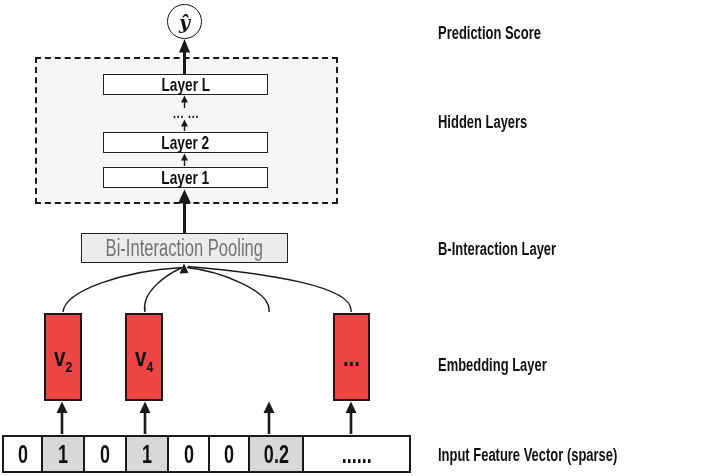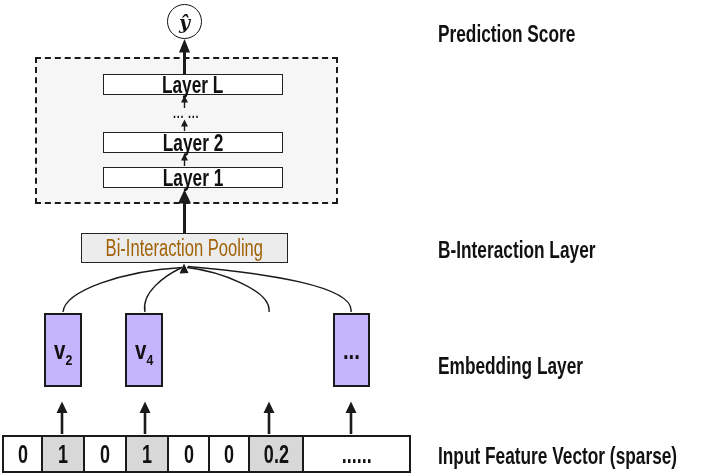--- a/index.html
+++ b/index.html
@@ -17,52 +17,52 @@
   }
   svg.wires { position:absolute; left:0; top:0; width:720px; height:476px; pointer-events:none; }
 
   .node-circle {
     position:absolute; left:167px; top:4px; width:35px; height:35px;
     border:1.6px solid #111; border-radius:50%; background:#fff; box-sizing:border-box;
     display:flex; align-items:center; justify-content:center;
     font-family:"DejaVu Serif", serif; font-style:italic; font-weight:bold; font-size:19px;
   }
   .lbox {
-    position:absolute; left:103px; width:180px; height:21px;
+    position:absolute; left:103px; width:165px; height:21px;
     background:#fff; border:1.5px solid #222; box-sizing:border-box;
     display:flex; align-items:center; justify-content:center;
-    font-weight:bold; font-size:24px;
+    font-weight:bold; font-size:19px;
   }
   .hdots {
     position:absolute; left:103px; top:103px; width:166px; height:18px;
     display:flex; align-items:center; justify-content:center;
     font-weight:bold; font-size:15px; letter-spacing:1px;
   }
   .bibox {
     position:absolute; left:81px; top:233px; width:207px; height:30px;
     background:#ececec; border:1.5px solid #222; box-sizing:border-box;
     display:flex; align-items:center; justify-content:center;
-    font-weight:400; font-size:23px; color:#a16207;
+    font-weight:400; font-size:23px; color:#737373;
   }
   .emb {
-    position:absolute; top:313px; width:38px; height:74px;
-    background:#c4b5fd; border:2px solid #1a1a1a; box-sizing:border-box;
+    position:absolute; top:313px; width:38px; height:88px;
+    background:#ef4444; border:2px solid #1a1a1a; box-sizing:border-box;
     display:flex; align-items:center; justify-content:center;
     font-weight:bold; font-size:25px;
   }
   .emb sub { font-size:15px; line-height:0; }
   .cellrow { position:absolute; left:2px; top:435px; height:38px; display:flex; }
   .cell {
     height:38px; border:2px solid #1a1a1a; box-sizing:border-box; margin-left:-2px;
     background:#fff; display:flex; align-items:center; justify-content:center;
     font-weight:bold; font-size:25px;
   }
   .cell:first-child { margin-left:0; }
   .cell.gray { background:#d8d8d8; }
-  .slabel { position:absolute; left:438px; font-weight:bold; font-size:24px; line-height:25px; white-space:nowrap; }
+  .slabel { position:absolute; left:438px; font-weight:bold; font-size:18px; line-height:25px; white-space:nowrap; }
 </style>
 </head>
 <body>
 
 <div class="stage">
 
   <div class="panel"></div>
 
   <svg class="wires" viewBox="0 0 720 476">
     <g stroke="#1a1a1a" fill="none">
@@ -155,20 +155,23 @@
         <span class="sq">0.2</span>
       </div>
     <div class="cell" style="width:109px">
         <span class="sq">......</span>
       </div>
   </div>
 
   <div class="slabel" style="top:21px">
     <span class="sqL">Prediction Score</span>
   </div>
+  <div class="slabel" style="top:110px">
+    <span class="sqL">Hidden Layers</span>
+  </div>
   <div class="slabel" style="top:353px">
     <span class="sqL">Embedding Layer</span>
   </div>
   <div class="slabel" style="top:237px">
     <span class="sqL">B-Interaction Layer</span>
   </div>
   <div class="slabel" style="top:443px">
     <span class="sqL">Input Feature Vector (sparse)</span>
   </div>
 

